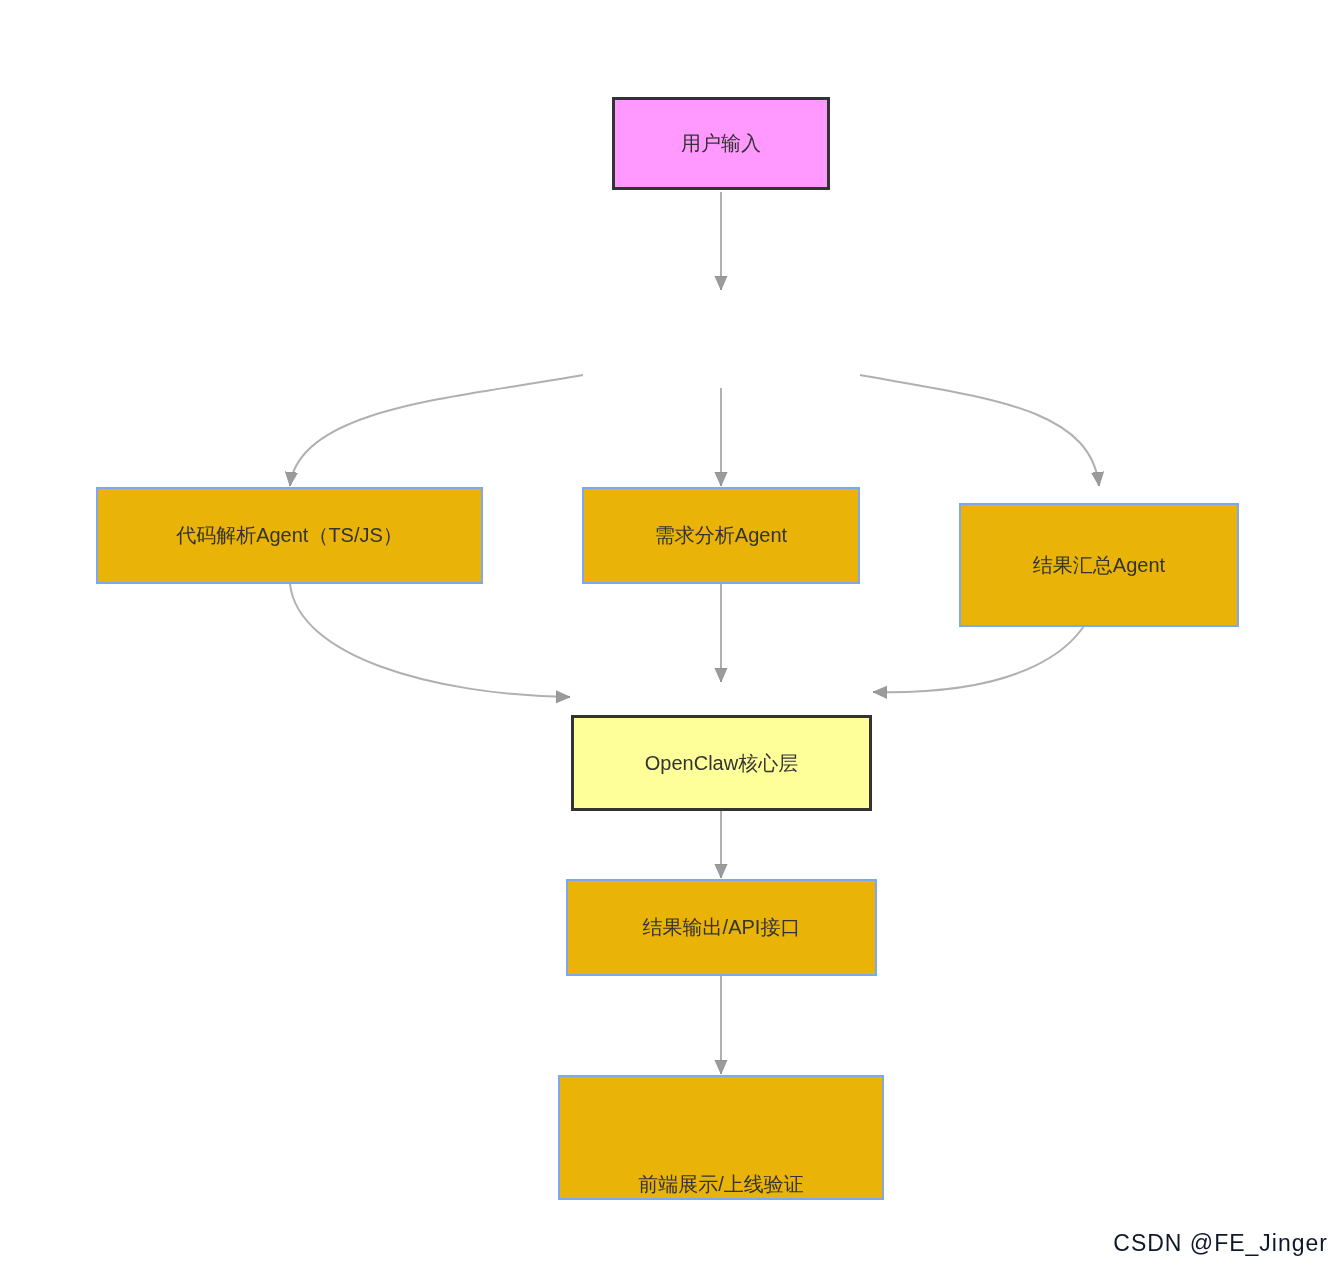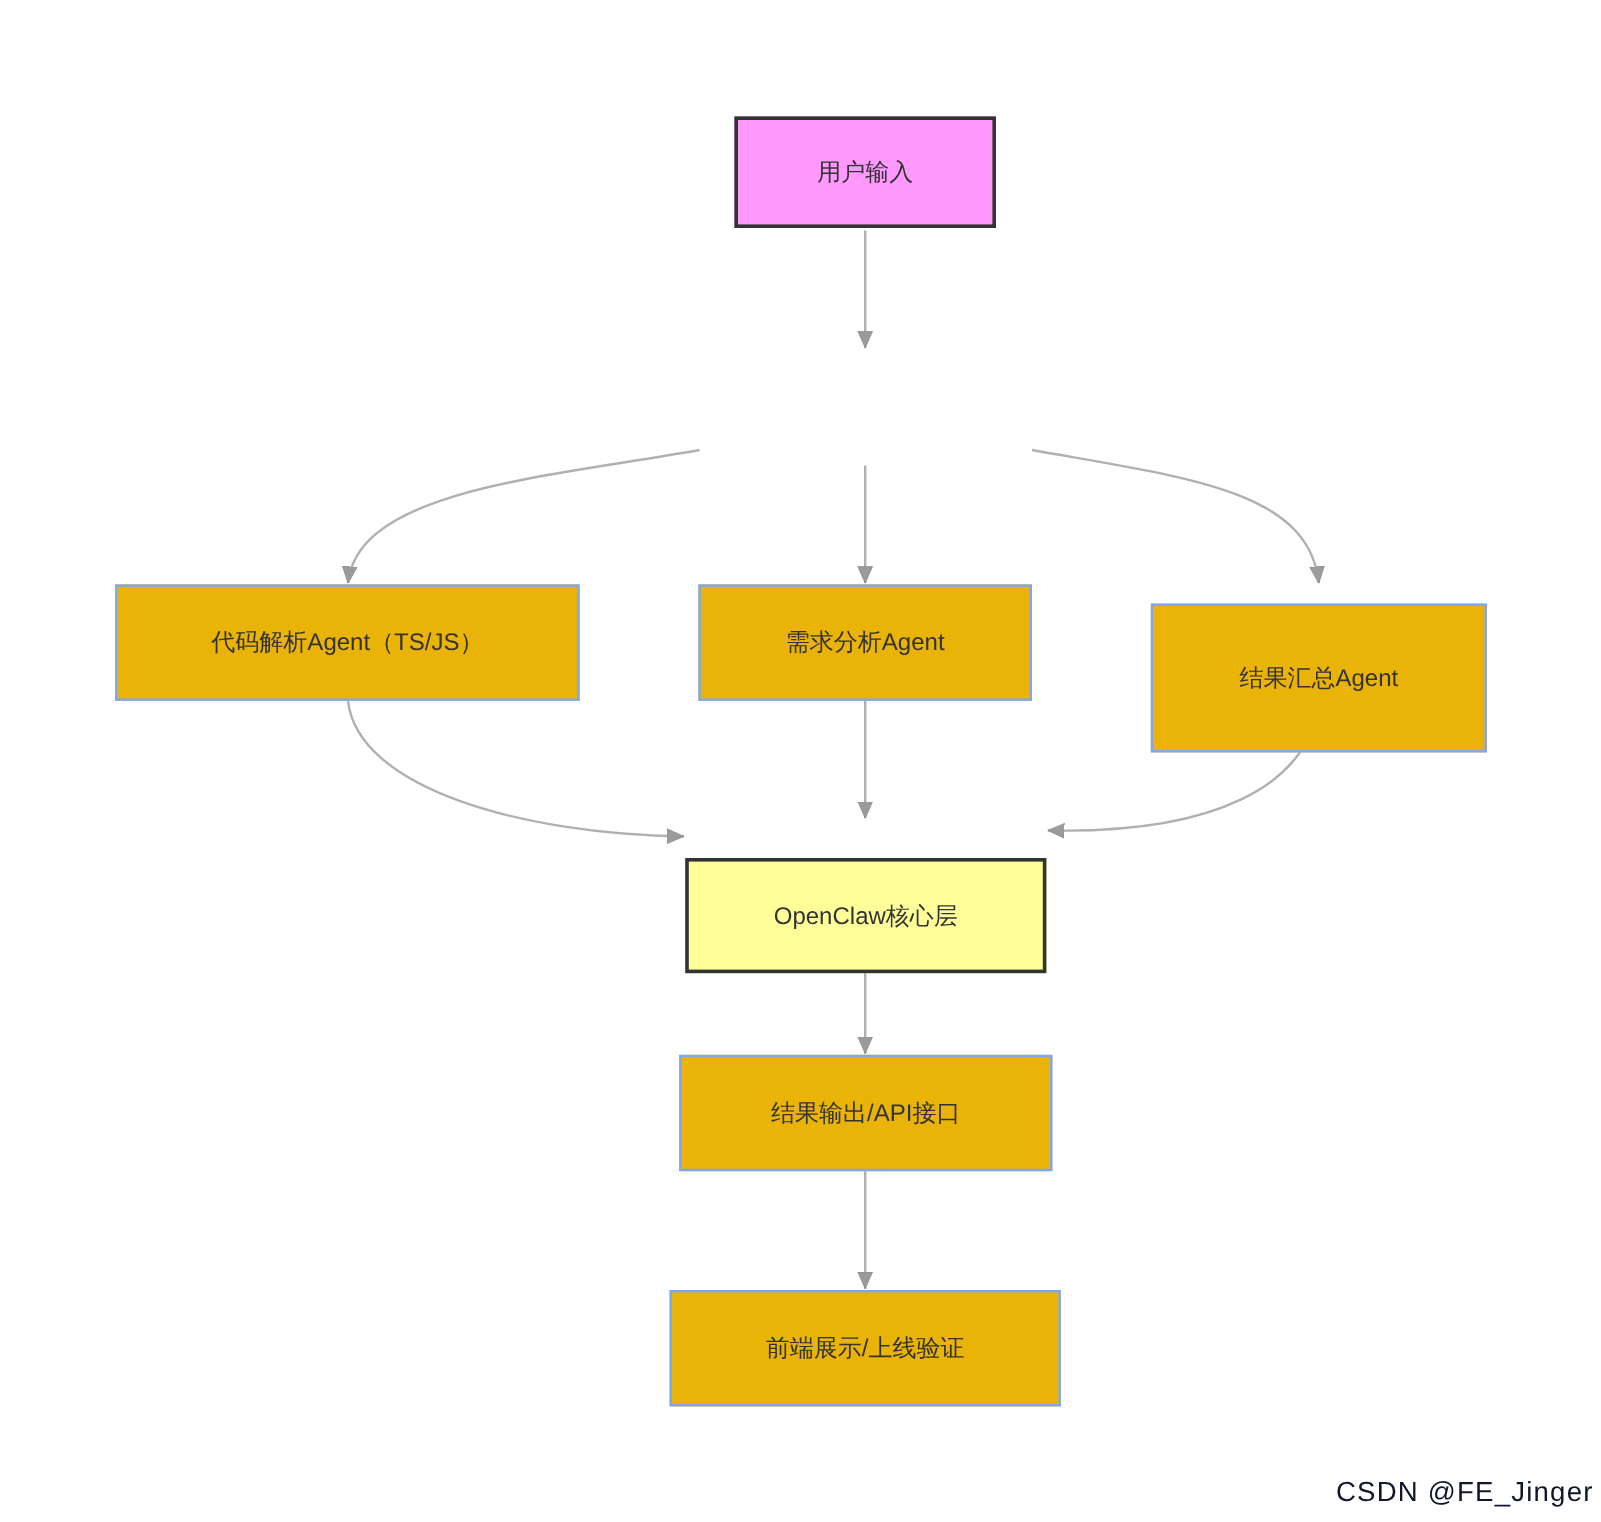--- a/index.html
+++ b/index.html
@@ -41,21 +41,21 @@
   .node-colored { border: 3px solid #333333; }
   .node-plain   { border: 2px solid #7ea7f2; background: #eab308; }
 
   .pos-user-input      { left: 612px; top:   97px; width: 218px; height: 93px; background: #ff99ff; }
   .pos-task-dispatch   { left: 583px; top:  291px; width: 277px; height: 96px; background: #99ffff; }
   .pos-code-parse      { left:  96px; top:  487px; width: 387px; height: 97px; }
   .pos-req-analysis    { left: 582px; top:  487px; width: 278px; height: 97px; }
   .pos-result-summary  { left: 959px; top:  487px; width: 280px; height: 124px; margin-top: 16px; }
   .pos-openclaw-core   { left: 571px; top:  715px; width: 301px; height: 96px; background: #ffff99; }
   .pos-result-output   { left: 566px; top:  879px; width: 311px; height: 97px; }
-  .pos-frontend        { left: 558px; top: 1075px; width: 326px; height: 97px; }
+  .pos-frontend        { left: 558px; top: 1075px; width: 326px; height: 125px; align-items: flex-end; }
 
   .watermark {
     position: absolute;
     right: 6px;
     top: 1230px;
     font-size: 23px;
     color: #0f172a;
     letter-spacing: 1px;
     text-shadow: 1px 1px 0 #ffffff;
   }

